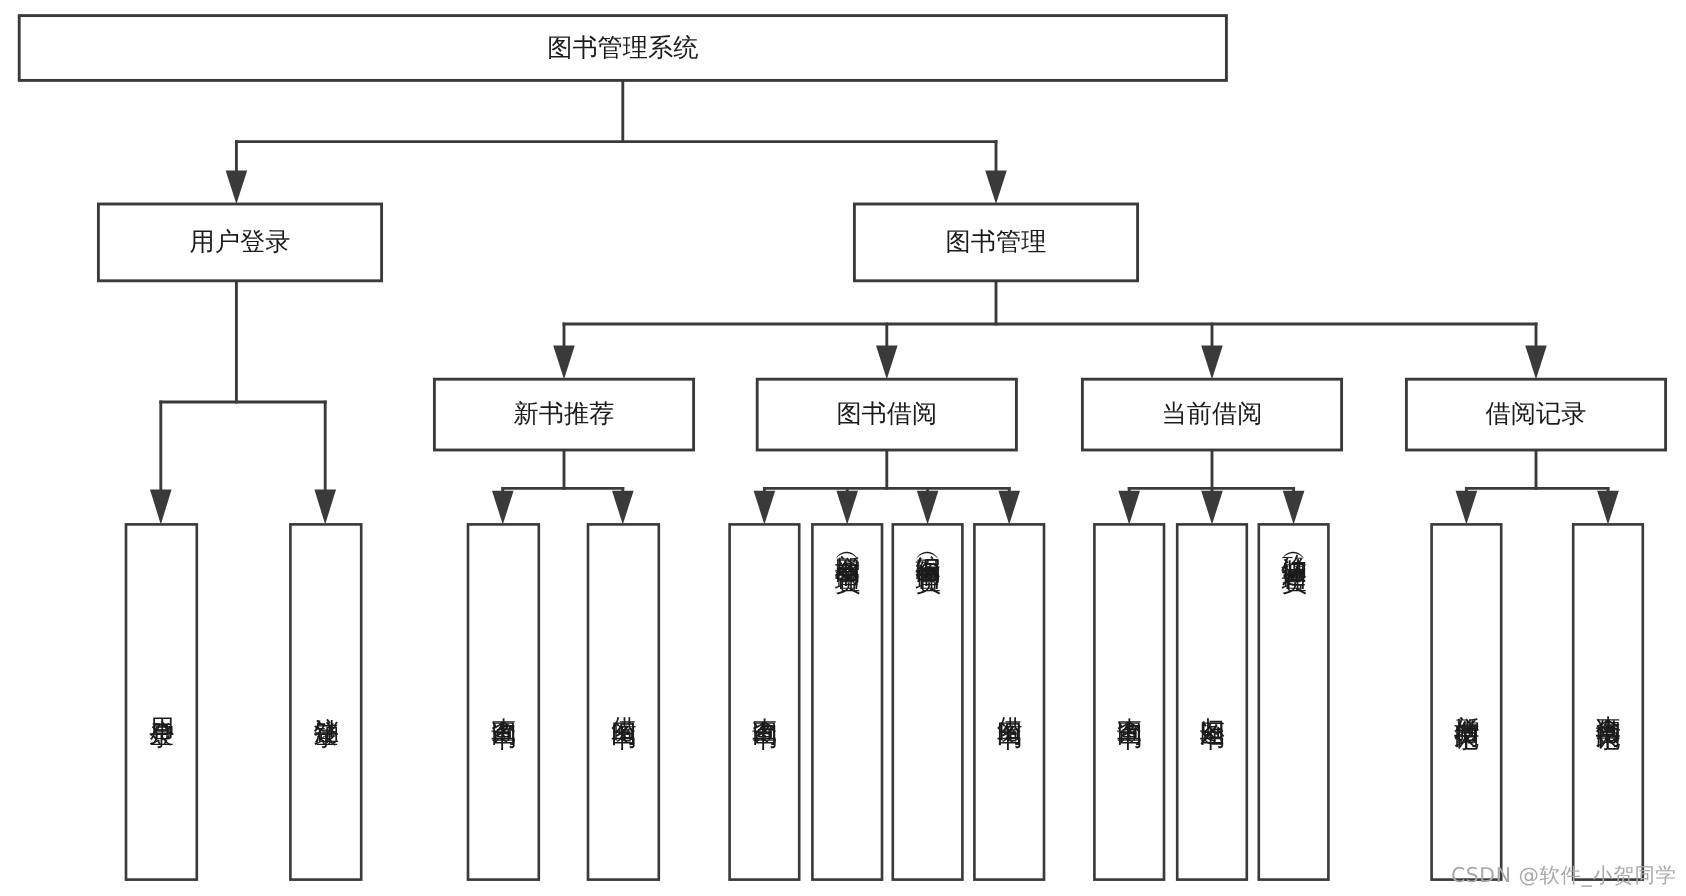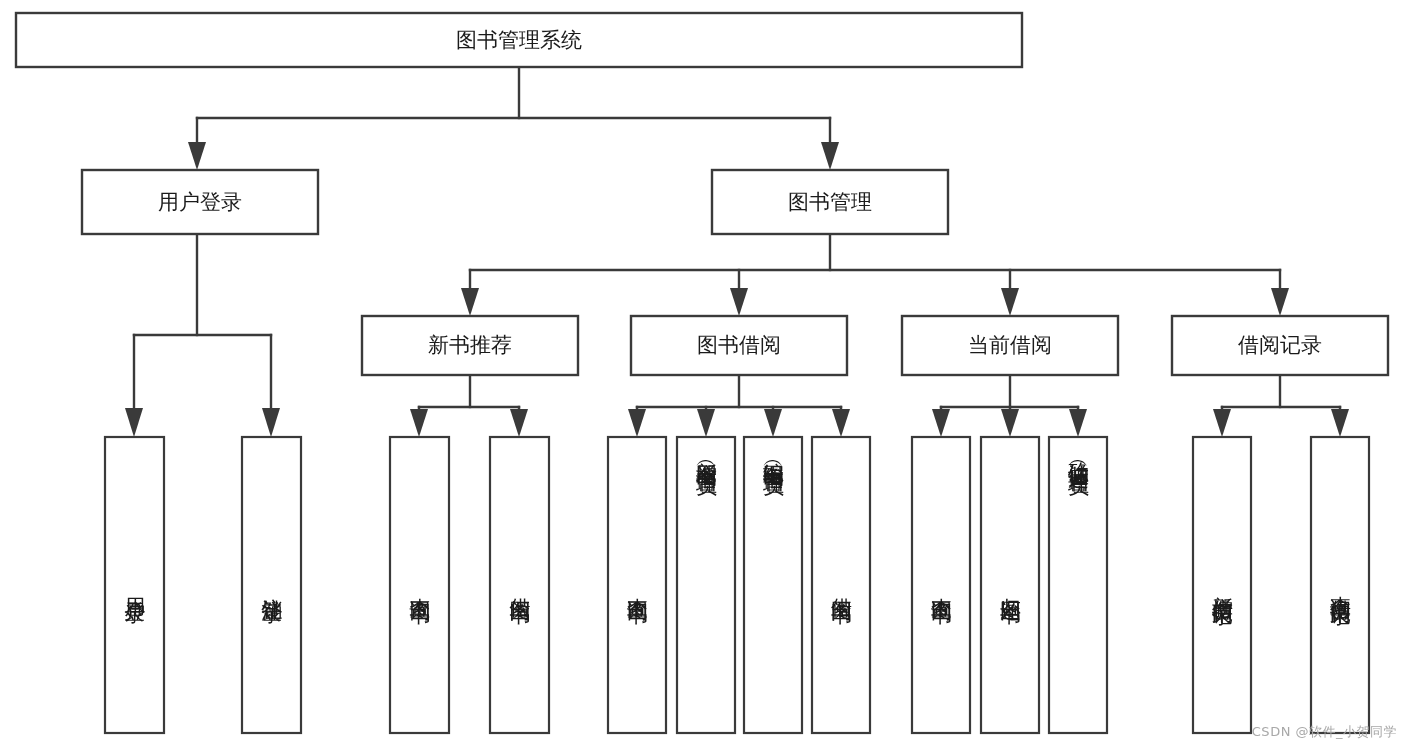--- a/index.html
+++ b/index.html
@@ -64,21 +64,21 @@
     justify-content: center;
     text-align: center;
     white-space: pre;
     pointer-events: none;
   }
   .watermark {
     position: absolute;
     right: 8px;
     bottom: 6px;
     font-family: "DejaVu Sans", "Liberation Sans", sans-serif;
-    font-size: 13px;
+    font-size: 17px;
     color: #a8a8a8;
     letter-spacing: 0.5px;
     white-space: nowrap;
   }
 </style>
 </head>
 <body>
 
 <div id="stage">
 

